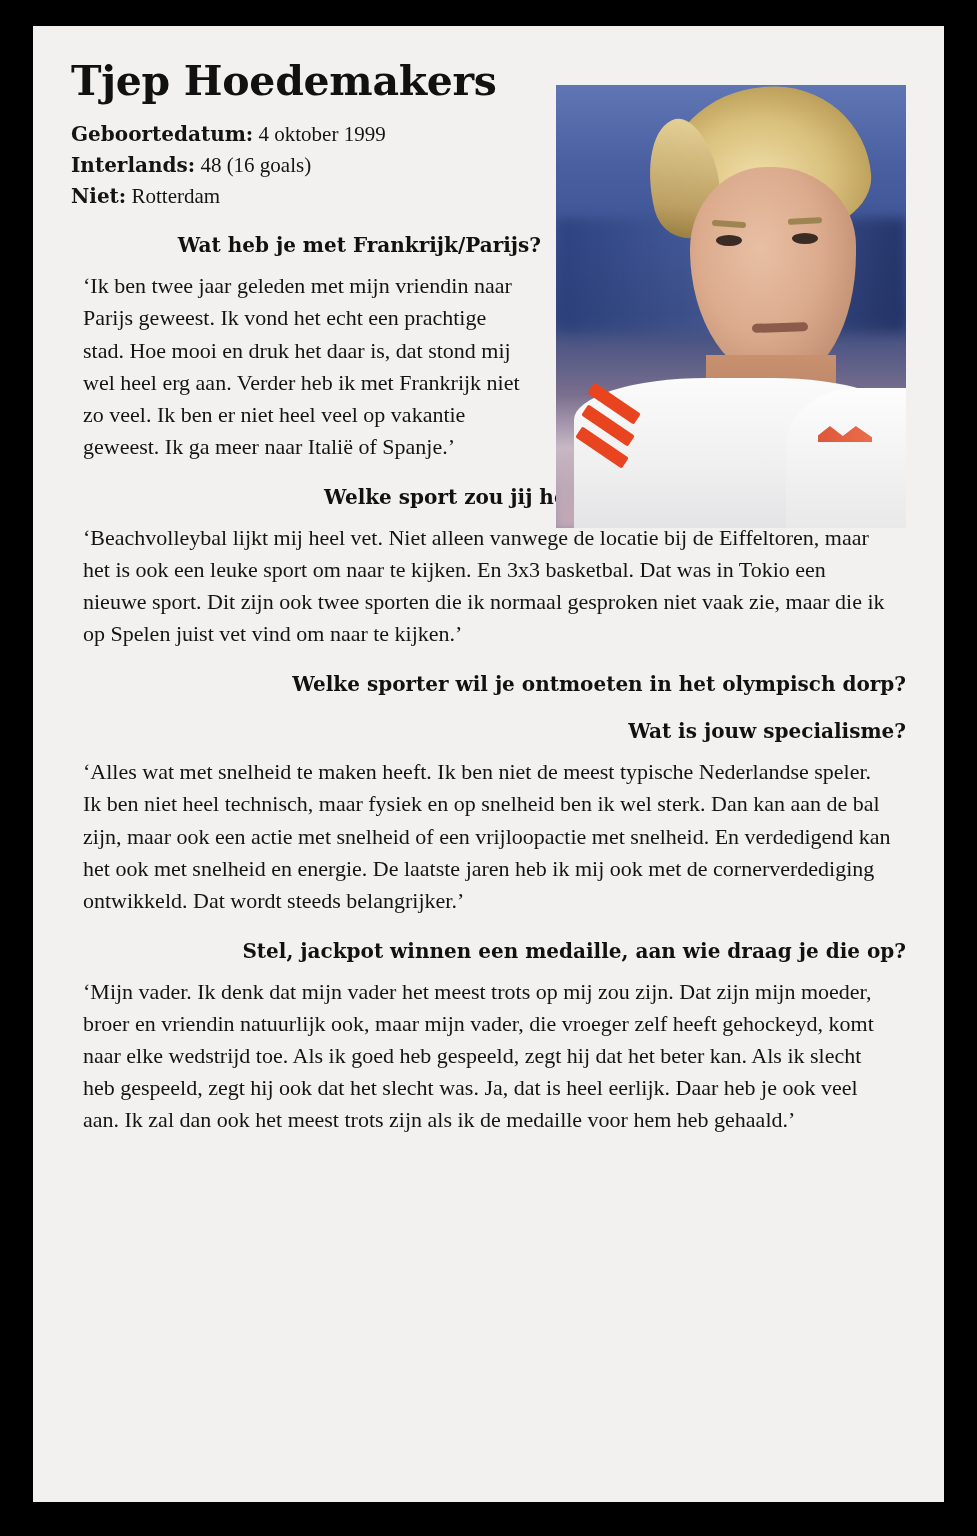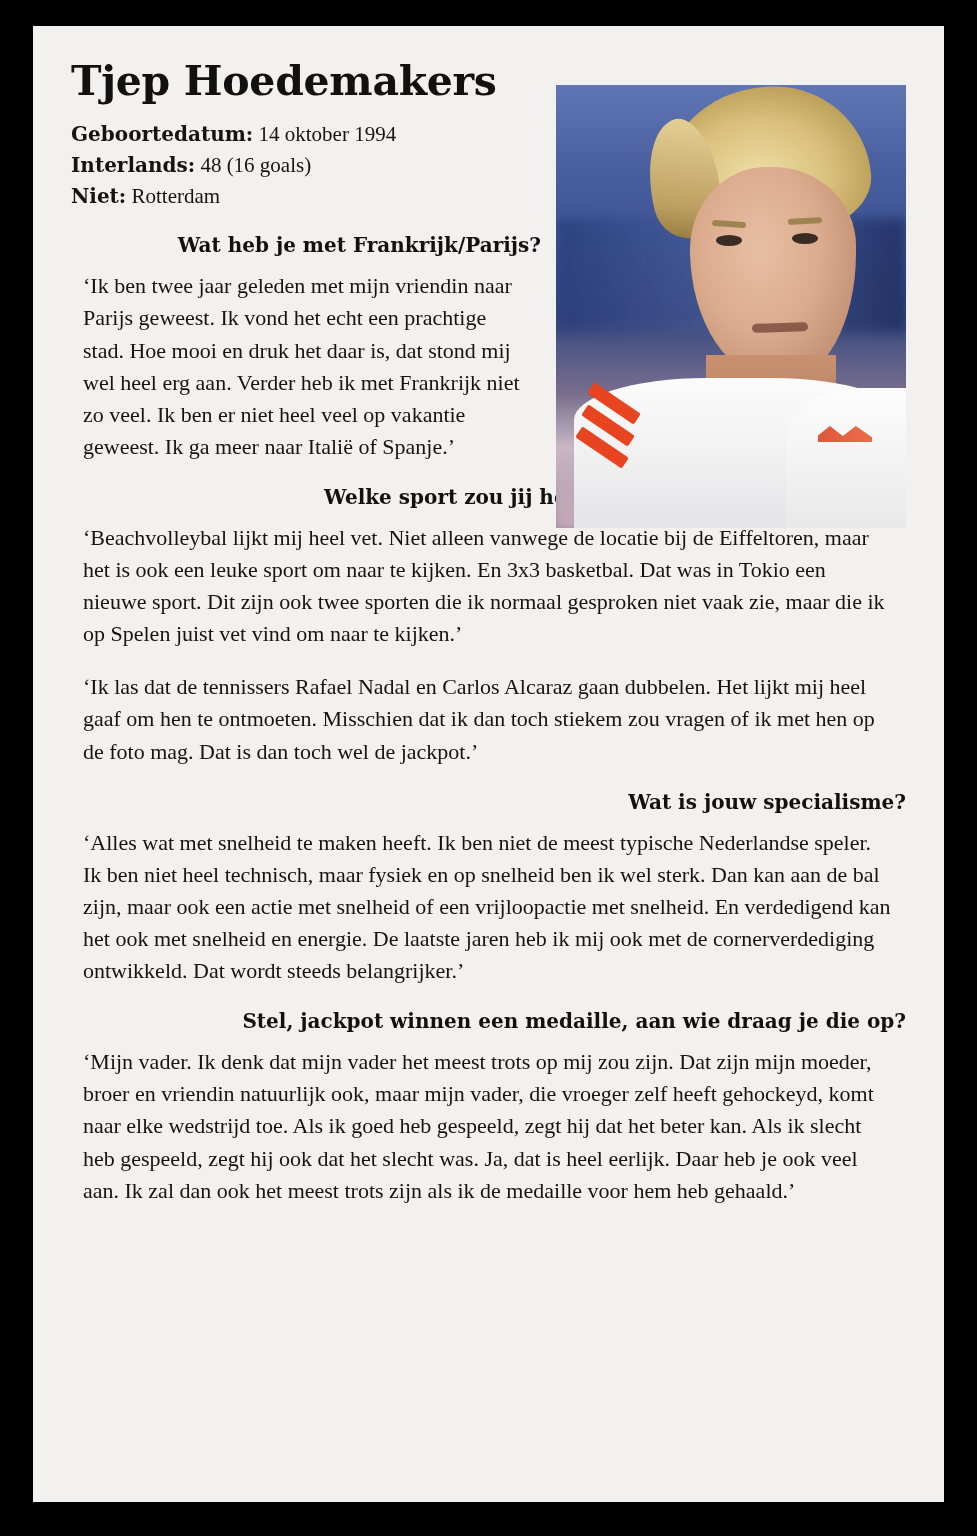--- a/index.html
+++ b/index.html
@@ -186,21 +186,21 @@
 </style>
 </head>
 <body>
 
 <div class="page">
 
   <h1 class="title">Tjep Hoedemakers</h1>
 
   <div class="meta">
     <div>
-      <span class="lbl">Geboortedatum:</span><span> 14 oktober 1994</span>
+      <span class="lbl">Geboortedatum:</span><span> 4 oktober 1999</span>
     </div>
     <div>
       <span class="lbl">Interlands:</span><span> 48 (16 goals)</span>
     </div>
     <div>
       <span class="lbl">Niet:</span><span> Rotterdam</span>
     </div>
   </div>
 
   <div class="photo">
@@ -230,21 +230,21 @@
       <p class="q">Wat heb je met Frankrijk/Parijs?</p>
       <p class="a">‘Ik ben twee jaar geleden met mijn vriendin naar Parijs geweest. Ik vond het echt een prachtige stad. Hoe mooi en druk het daar is, dat stond mij wel heel erg aan. Verder heb ik met Frankrijk niet zo veel. Ik ben er niet heel veel op vakantie geweest. Ik ga meer naar Italië of Spanje.’</p>
     </div>
 
     <div class="qa">
       <p class="q">Welke sport zou jij het liefst bekijken op de Spelen?</p>
       <p class="a">‘Beachvolleybal lijkt mij heel vet. Niet alleen vanwege de locatie bij de Eiffeltoren, maar het is ook een leuke sport om naar te kijken. En 3x3 basketbal. Dat was in Tokio een nieuwe sport. Dit zijn ook twee sporten die ik normaal gesproken niet vaak zie, maar die ik op Spelen juist vet vind om naar te kijken.’</p>
     </div>
 
     <div class="qa">
-      <p class="a">‘Ik las dat de tennissers Rafael Nadal en Carlos Alcaraz gaan dubbelen. Het lijkt mij heel gaaf om hen te ontmoeten. Misschien dat ik dan toch stiekem zou vragen of ik met hen op de foto mag. Dat is dan toch wel de jackpot.’</p>
+      <p class="q">Welke sporter wil je ontmoeten in het olympisch dorp?</p>
     </div>
 
     <div class="qa">
       <p class="q">Wat is jouw specialisme?</p>
       <p class="a">‘Alles wat met snelheid te maken heeft. Ik ben niet de meest typische Nederlandse speler. Ik ben niet heel technisch, maar fysiek en op snelheid ben ik wel sterk. Dan kan aan de bal zijn, maar ook een actie met snelheid of een vrijloopactie met snelheid. En verdedigend kan het ook met snelheid en energie. De laatste jaren heb ik mij ook met de cornerverdediging ontwikkeld. Dat wordt steeds belangrijker.’</p>
     </div>
 
     <div class="qa">
       <p class="q">Stel, jackpot winnen een medaille, aan wie draag je die op?</p>
       <p class="a">‘Mijn vader. Ik denk dat mijn vader het meest trots op mij zou zijn. Dat zijn mijn moeder, broer en vriendin natuurlijk ook, maar mijn vader, die vroeger zelf heeft gehockeyd, komt naar elke wedstrijd toe. Als ik goed heb gespeeld, zegt hij dat het beter kan. Als ik slecht heb gespeeld, zegt hij ook dat het slecht was. Ja, dat is heel eerlijk. Daar heb je ook veel aan. Ik zal dan ook het meest trots zijn als ik de medaille voor hem heb gehaald.’</p>

